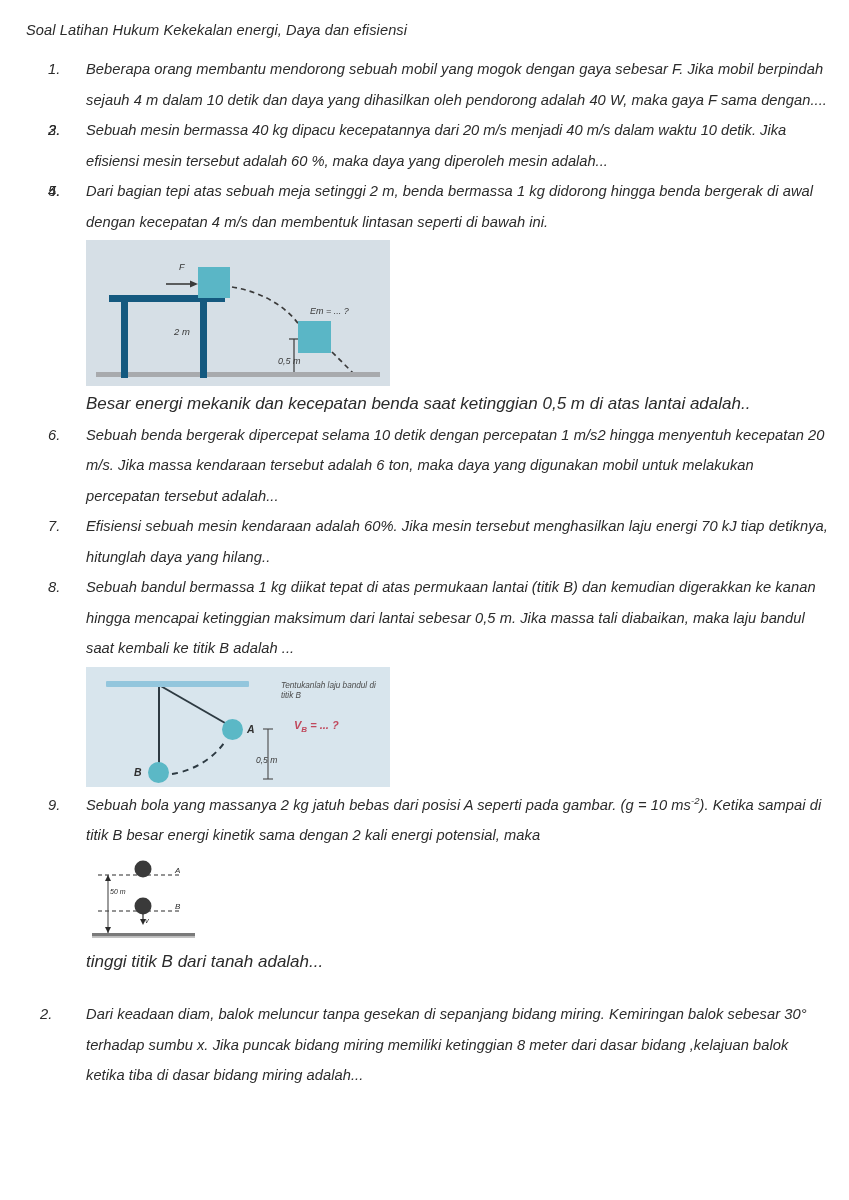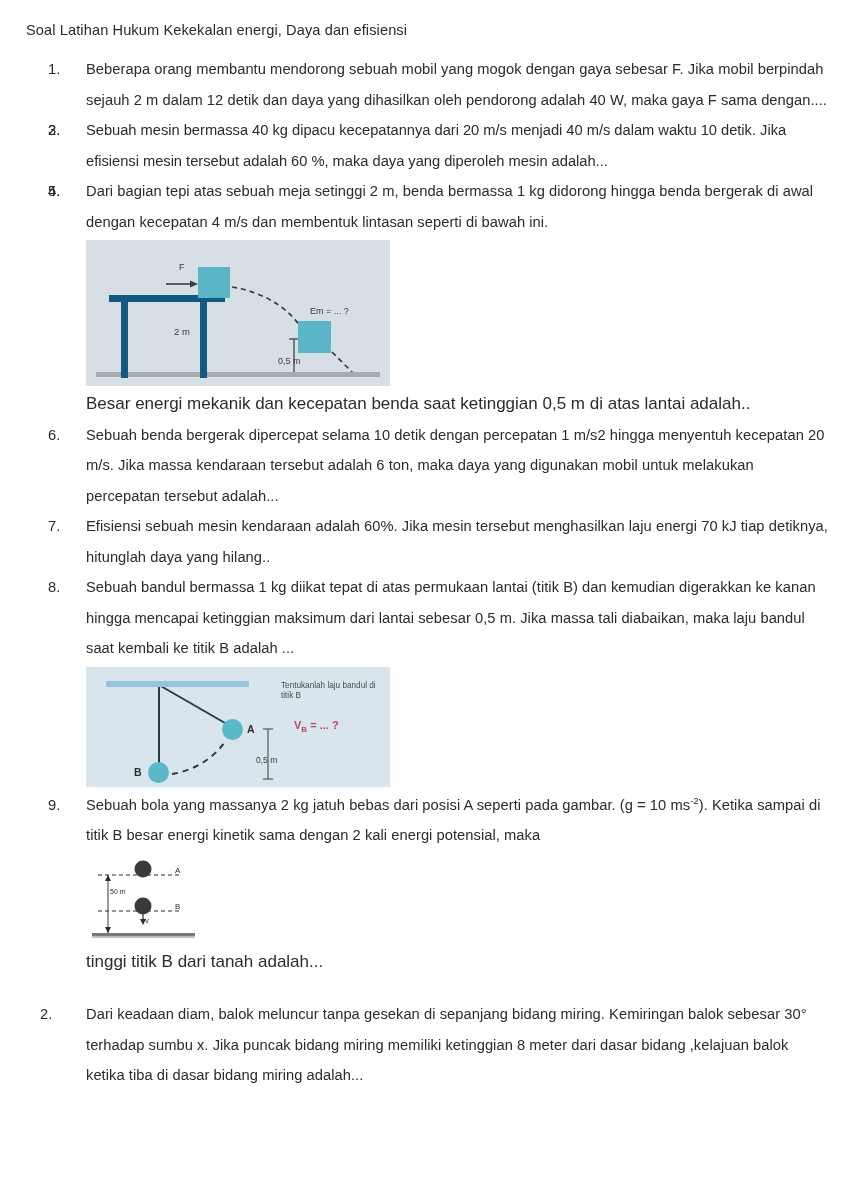--- a/index.html
+++ b/index.html
@@ -14,20 +14,21 @@
     color: #231f20;
     overflow: hidden;
     position: relative;
   }
   .page {
     width: 843px;
     height: 1200px;
     position: relative;
     box-sizing: border-box;
     padding: 0;
+    font-style: italic;
   }
 
   .doc-title {
     position: absolute;
     left: 26px;
     top: 20px;
     font-size: 14.6px;
     line-height: 20px;
     letter-spacing: 0.1px;
     color: #2b2b2b;
@@ -332,21 +333,21 @@
 
 <div class="page">
 
   <div class="doc-title">Soal Latihan Hukum Kekekalan energi, Daya dan efisiensi</div>
 
   <div class="content">
     <ol class="qlist">
 
       <li class="qitem">
         <span class="num">1.</span>
-        <div class="qtext">Beberapa orang membantu mendorong sebuah mobil yang mogok dengan gaya sebesar F. Jika mobil berpindah sejauh 2 m dalam 12 detik dan daya yang dihasilkan oleh pendorong adalah 40 W, maka gaya F sama dengan....</div>
+        <div class="qtext">Beberapa orang membantu mendorong sebuah mobil yang mogok dengan gaya sebesar F. Jika mobil berpindah sejauh 4 m dalam 10 detik dan daya yang dihasilkan oleh pendorong adalah 40 W, maka gaya F sama dengan....</div>
       </li>
 
       <li class="qitem">
         <span class="num">2.</span>
       </li>
 
       <li class="qitem">
         <span class="num">3.</span>
         <div class="qtext tight">Sebuah mesin bermassa 40 kg dipacu kecepatannya dari 20 m/s menjadi 40 m/s dalam waktu 10 detik. Jika efisiensi mesin tersebut adalah 60 %, maka daya yang diperoleh mesin adalah...</div>
       </li>

